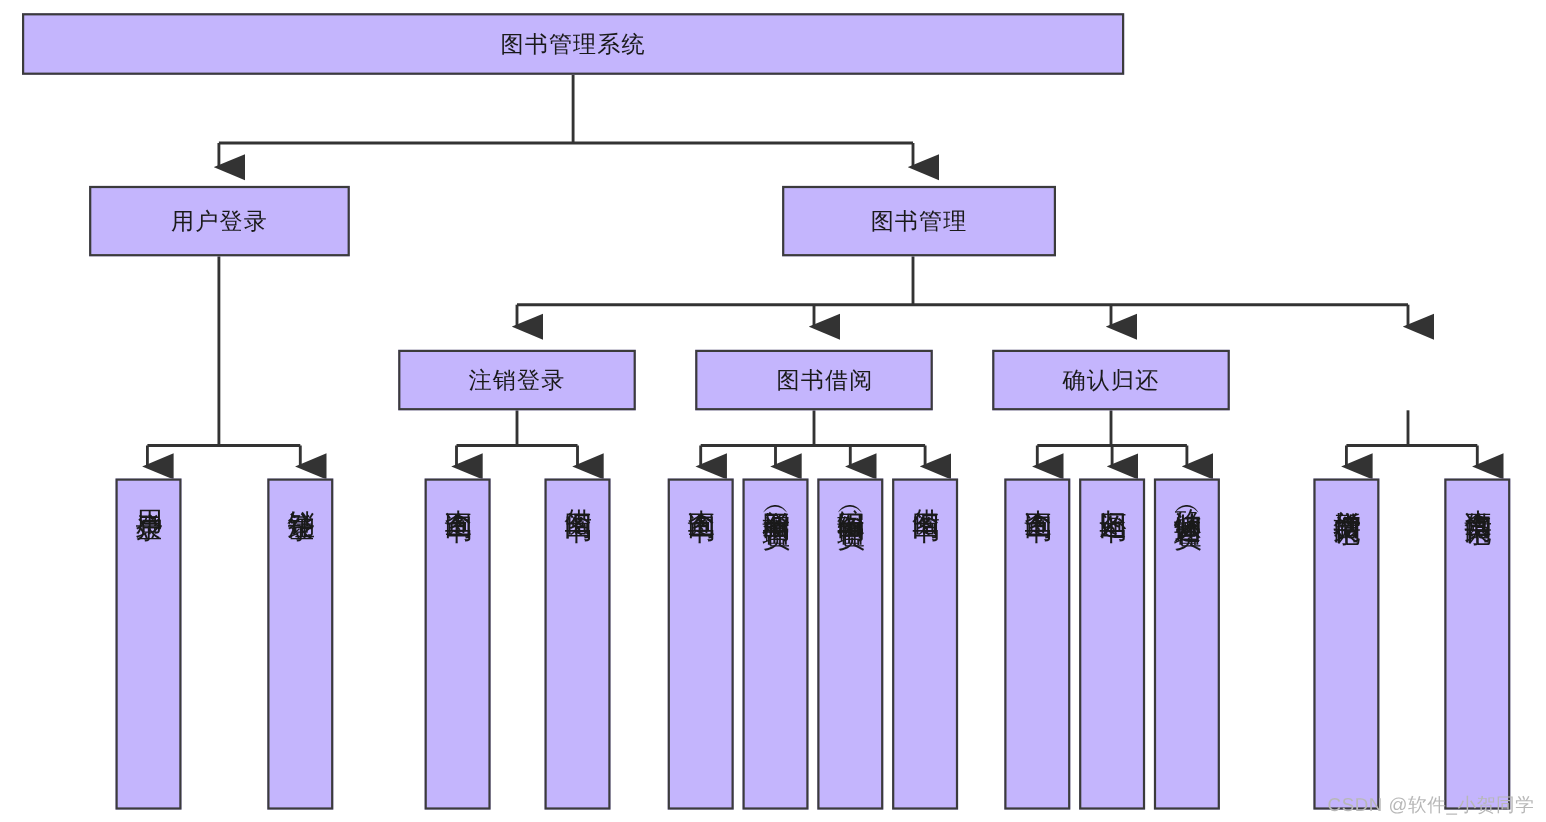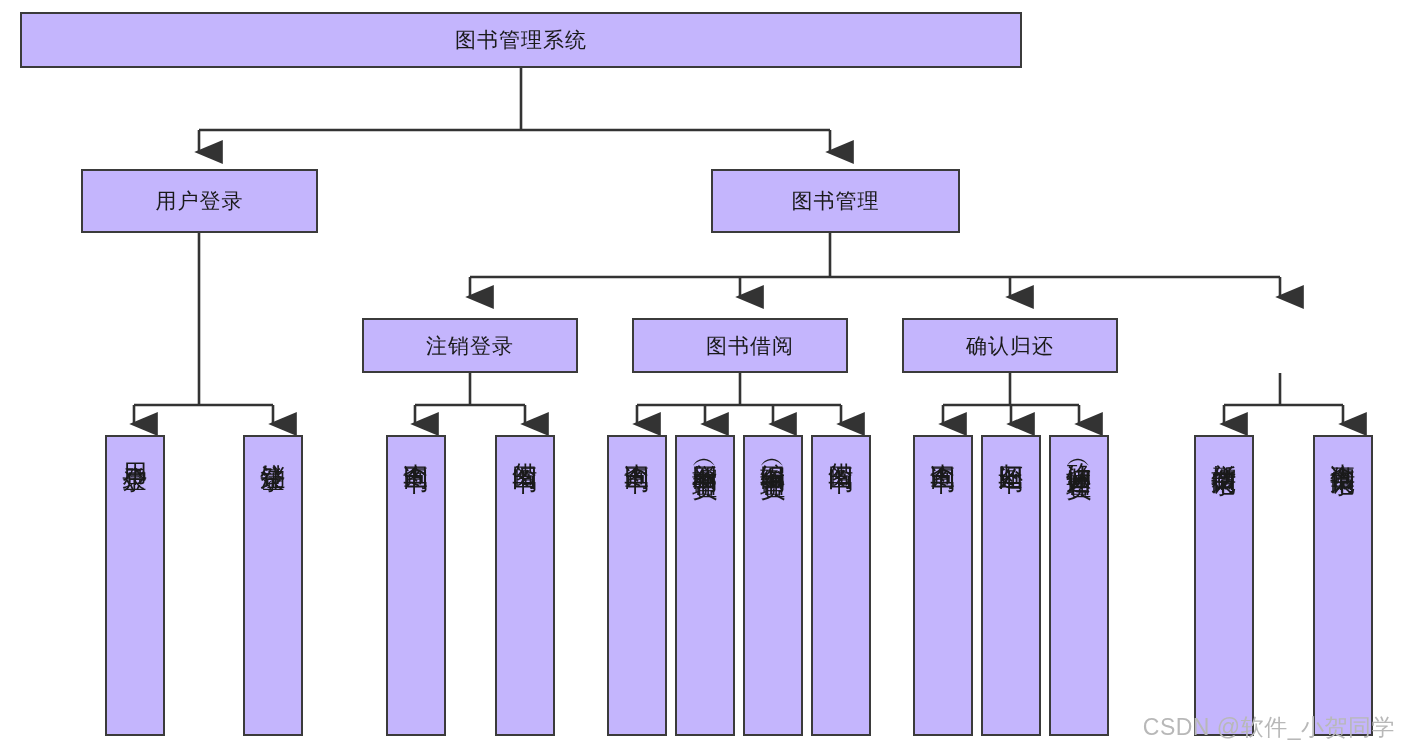--- a/index.html
+++ b/index.html
@@ -53,21 +53,21 @@
     white-space: nowrap;
     color: #1a1a1a;
   }
   .node-root {
     font-size: 22px;
   }
   #watermark {
     position: absolute;
     right: 10px;
     bottom: 4px;
-    font-size: 23px;
+    font-size: 17px;
     color: #b8b8b8;
     letter-spacing: 0.5px;
     white-space: nowrap;
   }
 </style>
 </head>
 <body>
 
 <div id="canvas">
 

